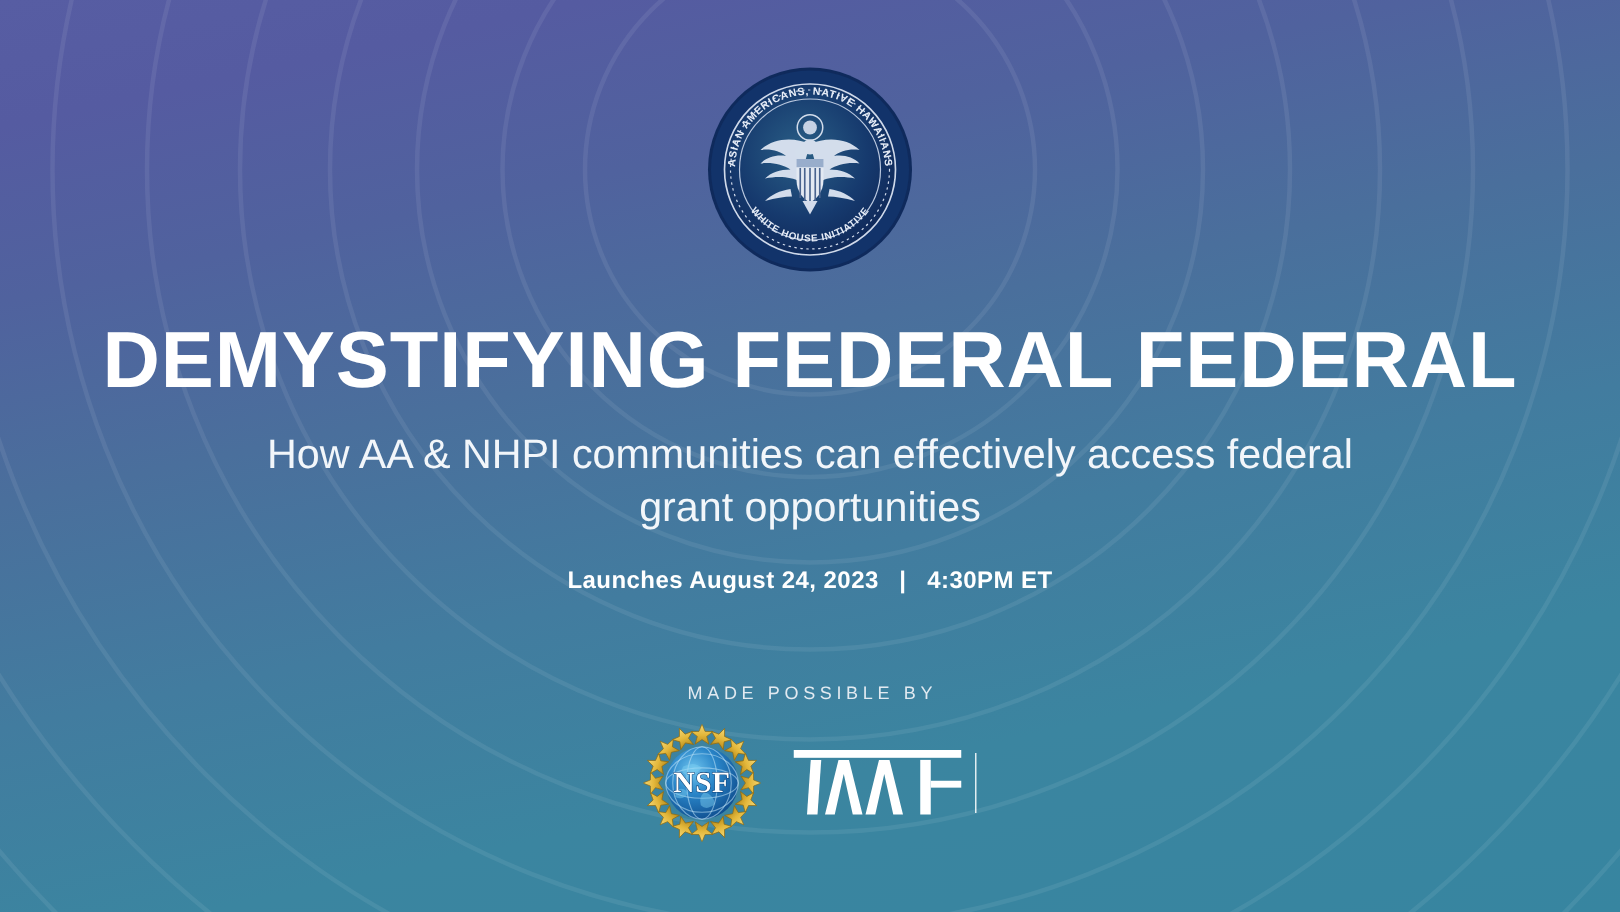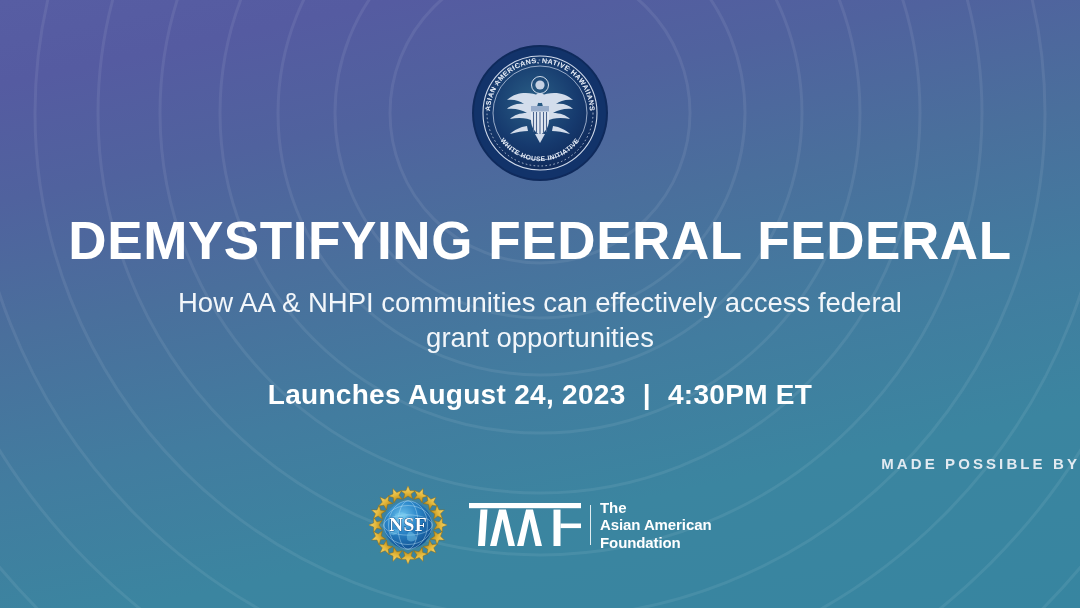--- a/index.html
+++ b/index.html
@@ -79,43 +79,42 @@
     margin: 18px auto 16px auto;
     width: 760px;
     font-size: 27.5px;
     font-weight: 300;
     line-height: 1.26;
     color: #f2f6fa;
   }
 
   .datetime {
     margin: 24px 0 0 0;
-    font-size: 28px;
+    font-size: 16px;
     font-weight: 700;
     letter-spacing: 0.3px;
     color: #ffffff;
   }
   .datetime .sep { padding: 0 9px; }
 
   
   .sponsors {
     position: absolute;
     left: 0;
     right: 0;
     top: 455px;
     text-align: center;
   }
   .made-by {
-    font-size: 15px;
-    font-weight: 700;
+    font-size: 12px;
+    font-weight: 400;
     letter-spacing: 3.1px;
     color: #e2eaf1;
     text-indent: 3.1px;
     margin: 0 0 14px 0;
-    text-align: right;
   }
   .logo-row {
     display: flex;
     align-items: center;
     justify-content: center;
     gap: 22px;
   }
   .nsf-logo { width: 78px; height: 78px; display: block; }
   .taaf-logo { display: flex; align-items: center; gap: 9px; }
   .taaf-mark { width: 112px; height: 44px; display: block; }
@@ -300,21 +299,18 @@
             <polygon points="30,6.6 37,6.6 46,43 39.5,43 33.5,16 27.5,43 21,43"></polygon>
 
             <polygon points="57,6.6 64,6.6 73,43 66.5,43 60.5,16 54.5,43 48,43"></polygon>
 
             <rect x="84.5" y="6.6" width="7" height="36.4"></rect>
 
             <rect x="91.5" y="20.5" width="20.5" height="4.6"></rect>
           </g>
         </svg>
         <div class="taaf-rule"></div>
-        <div class="taaf-words">The
-Asian American
-Foundation</div>
       </div>
 
     </div>
   </div>
 
 </div>
 
 </body></html>

